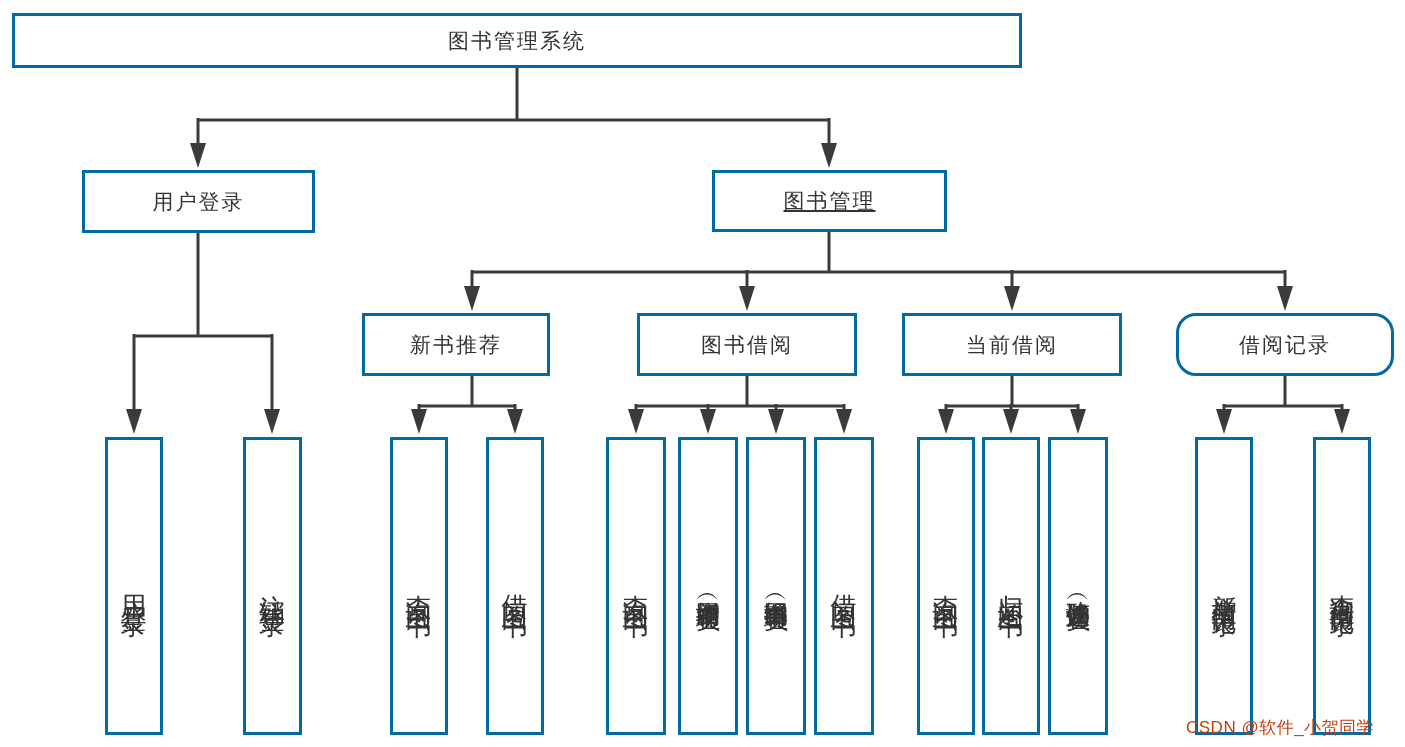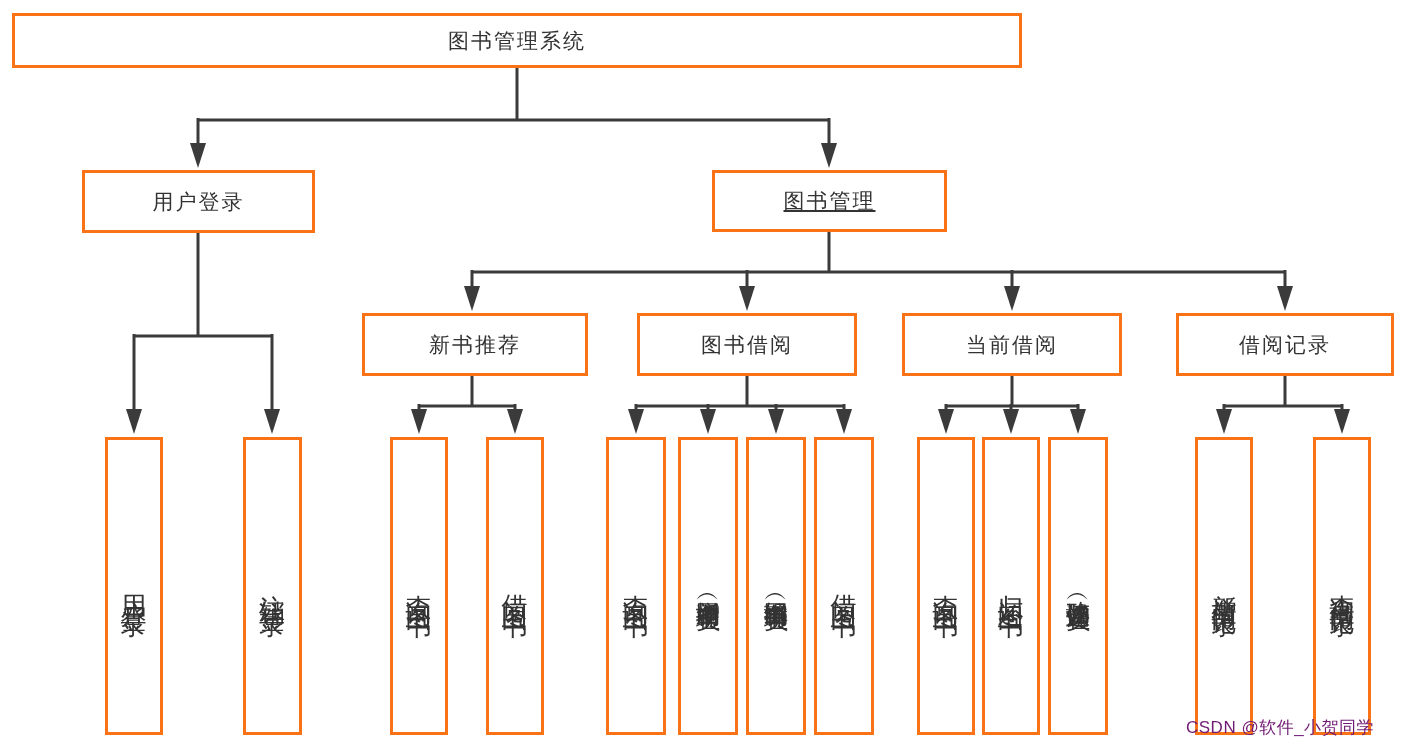--- a/index.html
+++ b/index.html
@@ -26,21 +26,21 @@
     fill: none;
   }
   .connectors polygon {
     fill: #3b3b3b;
     stroke: none;
   }
   .node {
     position: absolute;
     box-sizing: border-box;
     background: #ffffff;
-    border: 3px solid #f97316;
+    border: 3px solid #0369a1;
     color: #333333;
     display: flex;
     align-items: center;
     justify-content: center;
   }
   .h-node {
     font-size: 21px;
     letter-spacing: 2px;
     white-space: nowrap;
   }
@@ -58,21 +58,21 @@
   .v-node.sp-tight {
     font-size: 24px;
     letter-spacing: 1px;
   }
   .watermark {
     position: absolute;
     left: 1186px;
     top: 716px;
     width: 212px;
     font-size: 17px;
-    color: #701a75;
+    color: #c2410c;
     letter-spacing: 0.5px;
     white-space: nowrap;
   }
 </style>
 </head>
 <body>
 
 <div class="canvas">
 
   <svg class="connectors" viewBox="0 0 1405 747" xmlns="http://www.w3.org/2000/svg">
@@ -129,30 +129,30 @@
     <span>图书管理系统</span>
   </div>
 
   <div class="node h-node" style="left:82px; top:170px; width:233px; height:63px;">
     <span>用户登录</span>
   </div>
   <div class="node h-node" style="left:712px; top:170px; width:235px; height:62px;text-decoration:underline;">
     <span>图书管理</span>
   </div>
 
-  <div class="node h-node" style="left:362px; top:313px; width:226px; height:63px;align-items:center;">
+  <div class="node h-node" style="left:362px; top:313px; width:188px; height:63px;align-items:center;">
     <span>新书推荐</span>
   </div>
   <div class="node h-node" style="left:637px; top:313px; width:220px; height:63px;justify-content:center;">
     <span>图书借阅</span>
   </div>
   <div class="node h-node" style="left:902px; top:313px; width:220px; height:63px;">
     <span>当前借阅</span>
   </div>
-  <div class="node h-node" style="left:1176px; top:313px; width:218px; height:63px;">
+  <div class="node h-node" style="left:1176px; top:313px; width:218px; height:63px;border-radius:20px;">
     <span>借阅记录</span>
   </div>
 
   <div class="node v-node" style="left:105px; top:437px; width:58px; height:298px;">
     <span>用户登录</span>
   </div>
   <div class="node v-node" style="left:243px; top:437px; width:59px; height:298px;">
     <span>注销登录</span>
   </div>
 

